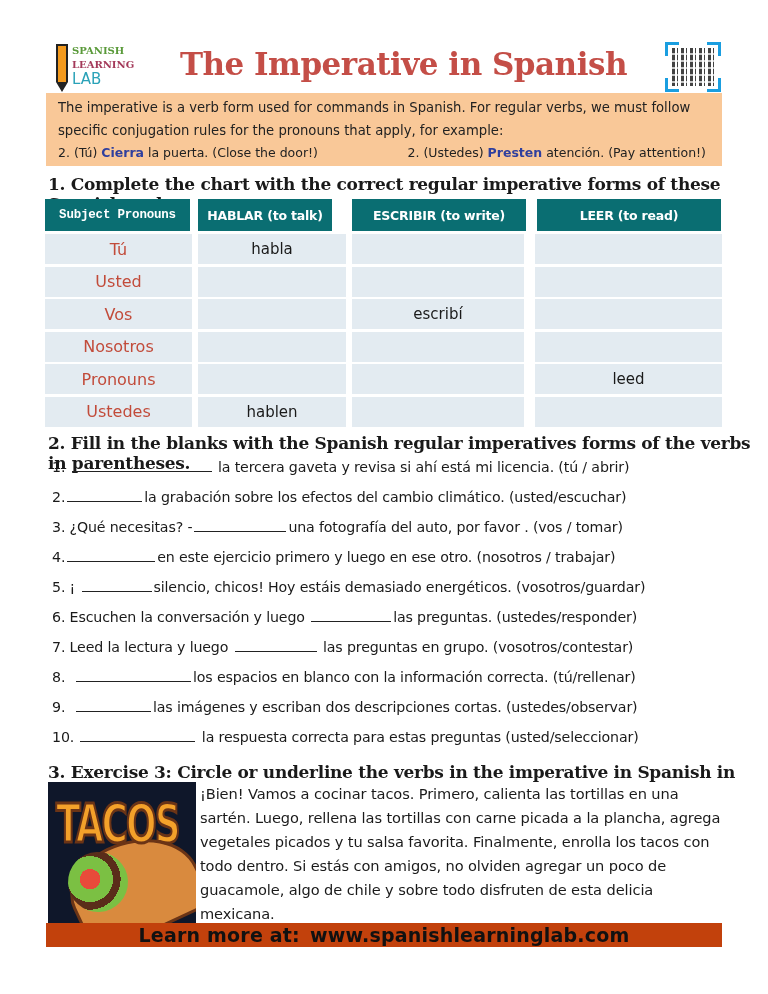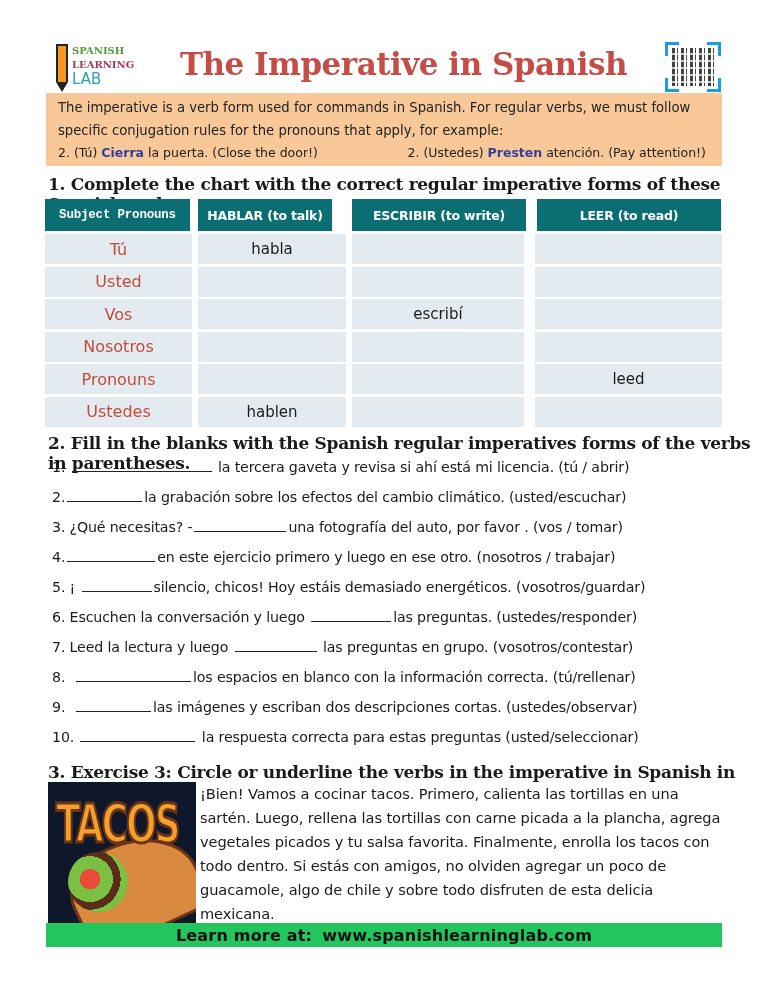--- a/index.html
+++ b/index.html
@@ -65,21 +65,21 @@
 
   
   .para-block { position: absolute; left: 48px; top: 782px; width: 676px; height: 142px; }
   .taco-img { position: absolute; left: 0; top: 0; width: 148px; height: 141px; background: #0f172a; overflow: hidden; }
   .taco-word { position: absolute; left: 8px; top: 10px; font-family: "DejaVu Sans", sans-serif; font-weight: bold; font-size: 36px; color: #f3a12a; letter-spacing: -2px; -webkit-text-stroke: 2px #6b3416; transform: scaleY(1.5); transform-origin: top left; }
   .taco-shell { position: absolute; left: 22px; top: 58px; width: 130px; height: 95px; border-radius: 60% 80% 20% 50%; background: #d98a3e; border: 3px solid #6b3416; transform: rotate(-25deg); }
   .taco-fill { position: absolute; left: 20px; top: 70px; width: 60px; height: 60px; border-radius: 50%; background: radial-gradient(circle at 40% 40%, #e84b3a 0 20%, #7bc043 20% 45%, #5a2d1a 45% 60%, #7bc043 60%); transform: rotate(-25deg); }
   .para-text { position: absolute; left: 152px; top: 0; width: 530px; font-size: 14.6px; line-height: 24px; color: #1a1a1a; letter-spacing: -0.1px; }
 
   
-  .footer { position: absolute; left: 46px; top: 923px; width: 676px; height: 24px; background: #22c55e; color: #111; font-weight: bold; font-size: 16px; display: flex; align-items: center; justify-content: center; letter-spacing: 0.2px; }
+  .footer { position: absolute; left: 46px; top: 923px; width: 676px; height: 24px; background: #c2410c; color: #111; font-weight: bold; font-size: 19px; display: flex; align-items: center; justify-content: center; letter-spacing: 0.2px; }
   .footer span + span { margin-left: 10px; }
 </style>
 </head>
 <body>
 
 <div class="header">
   <div class="logo">
     <div class="logo-pencil"></div>
     <div class="logo-text">
       <div class="logo-l1">SPANISH</div>

